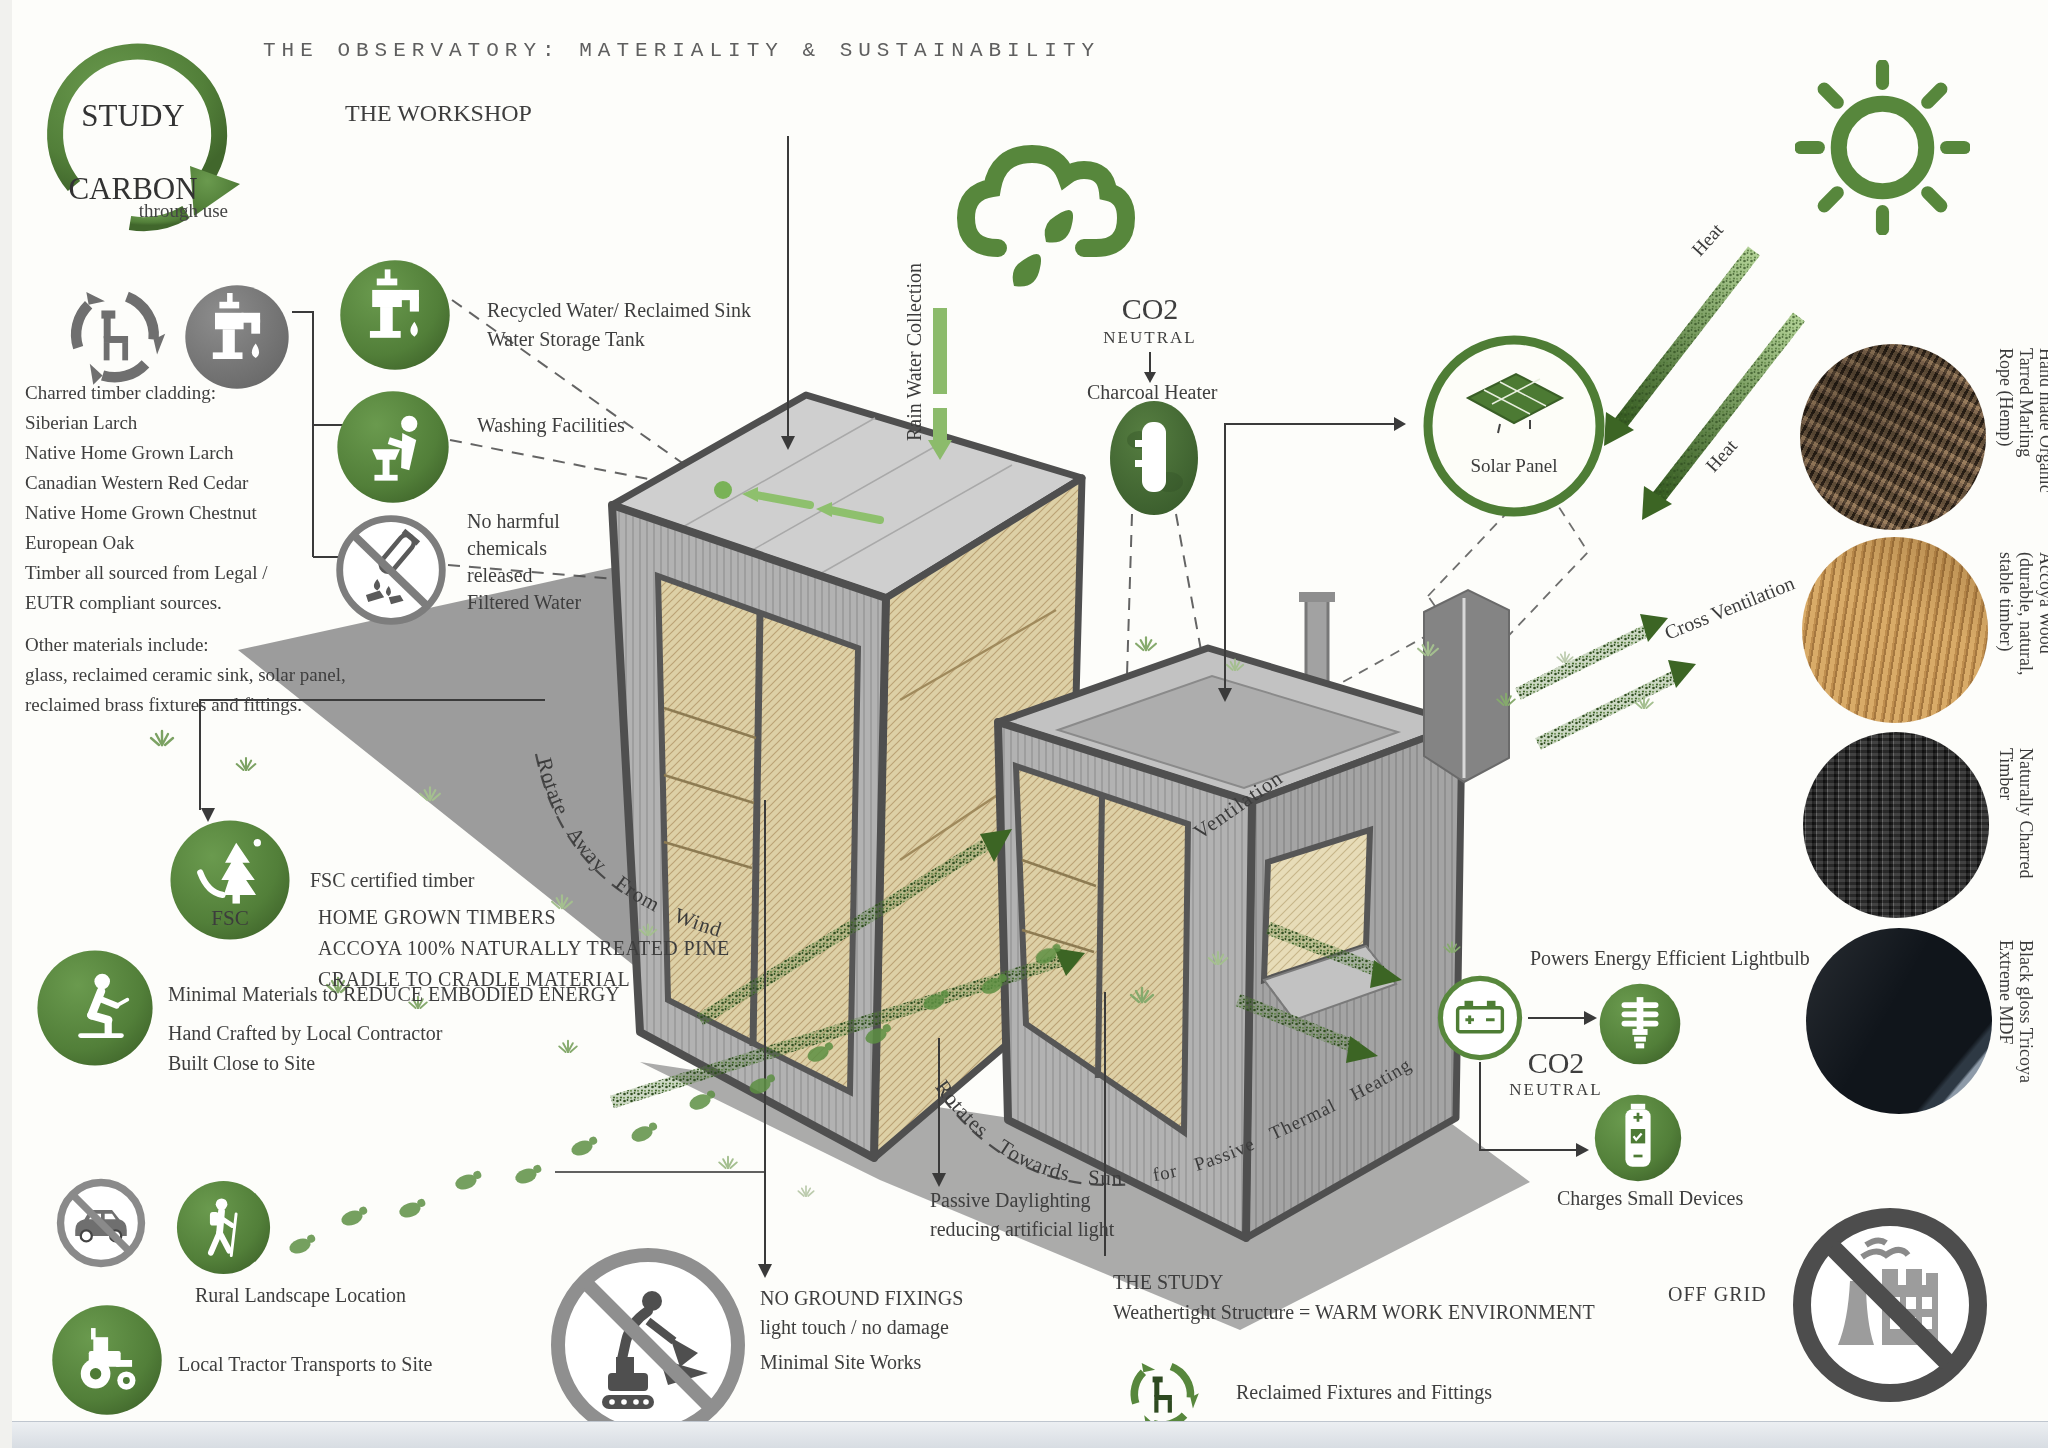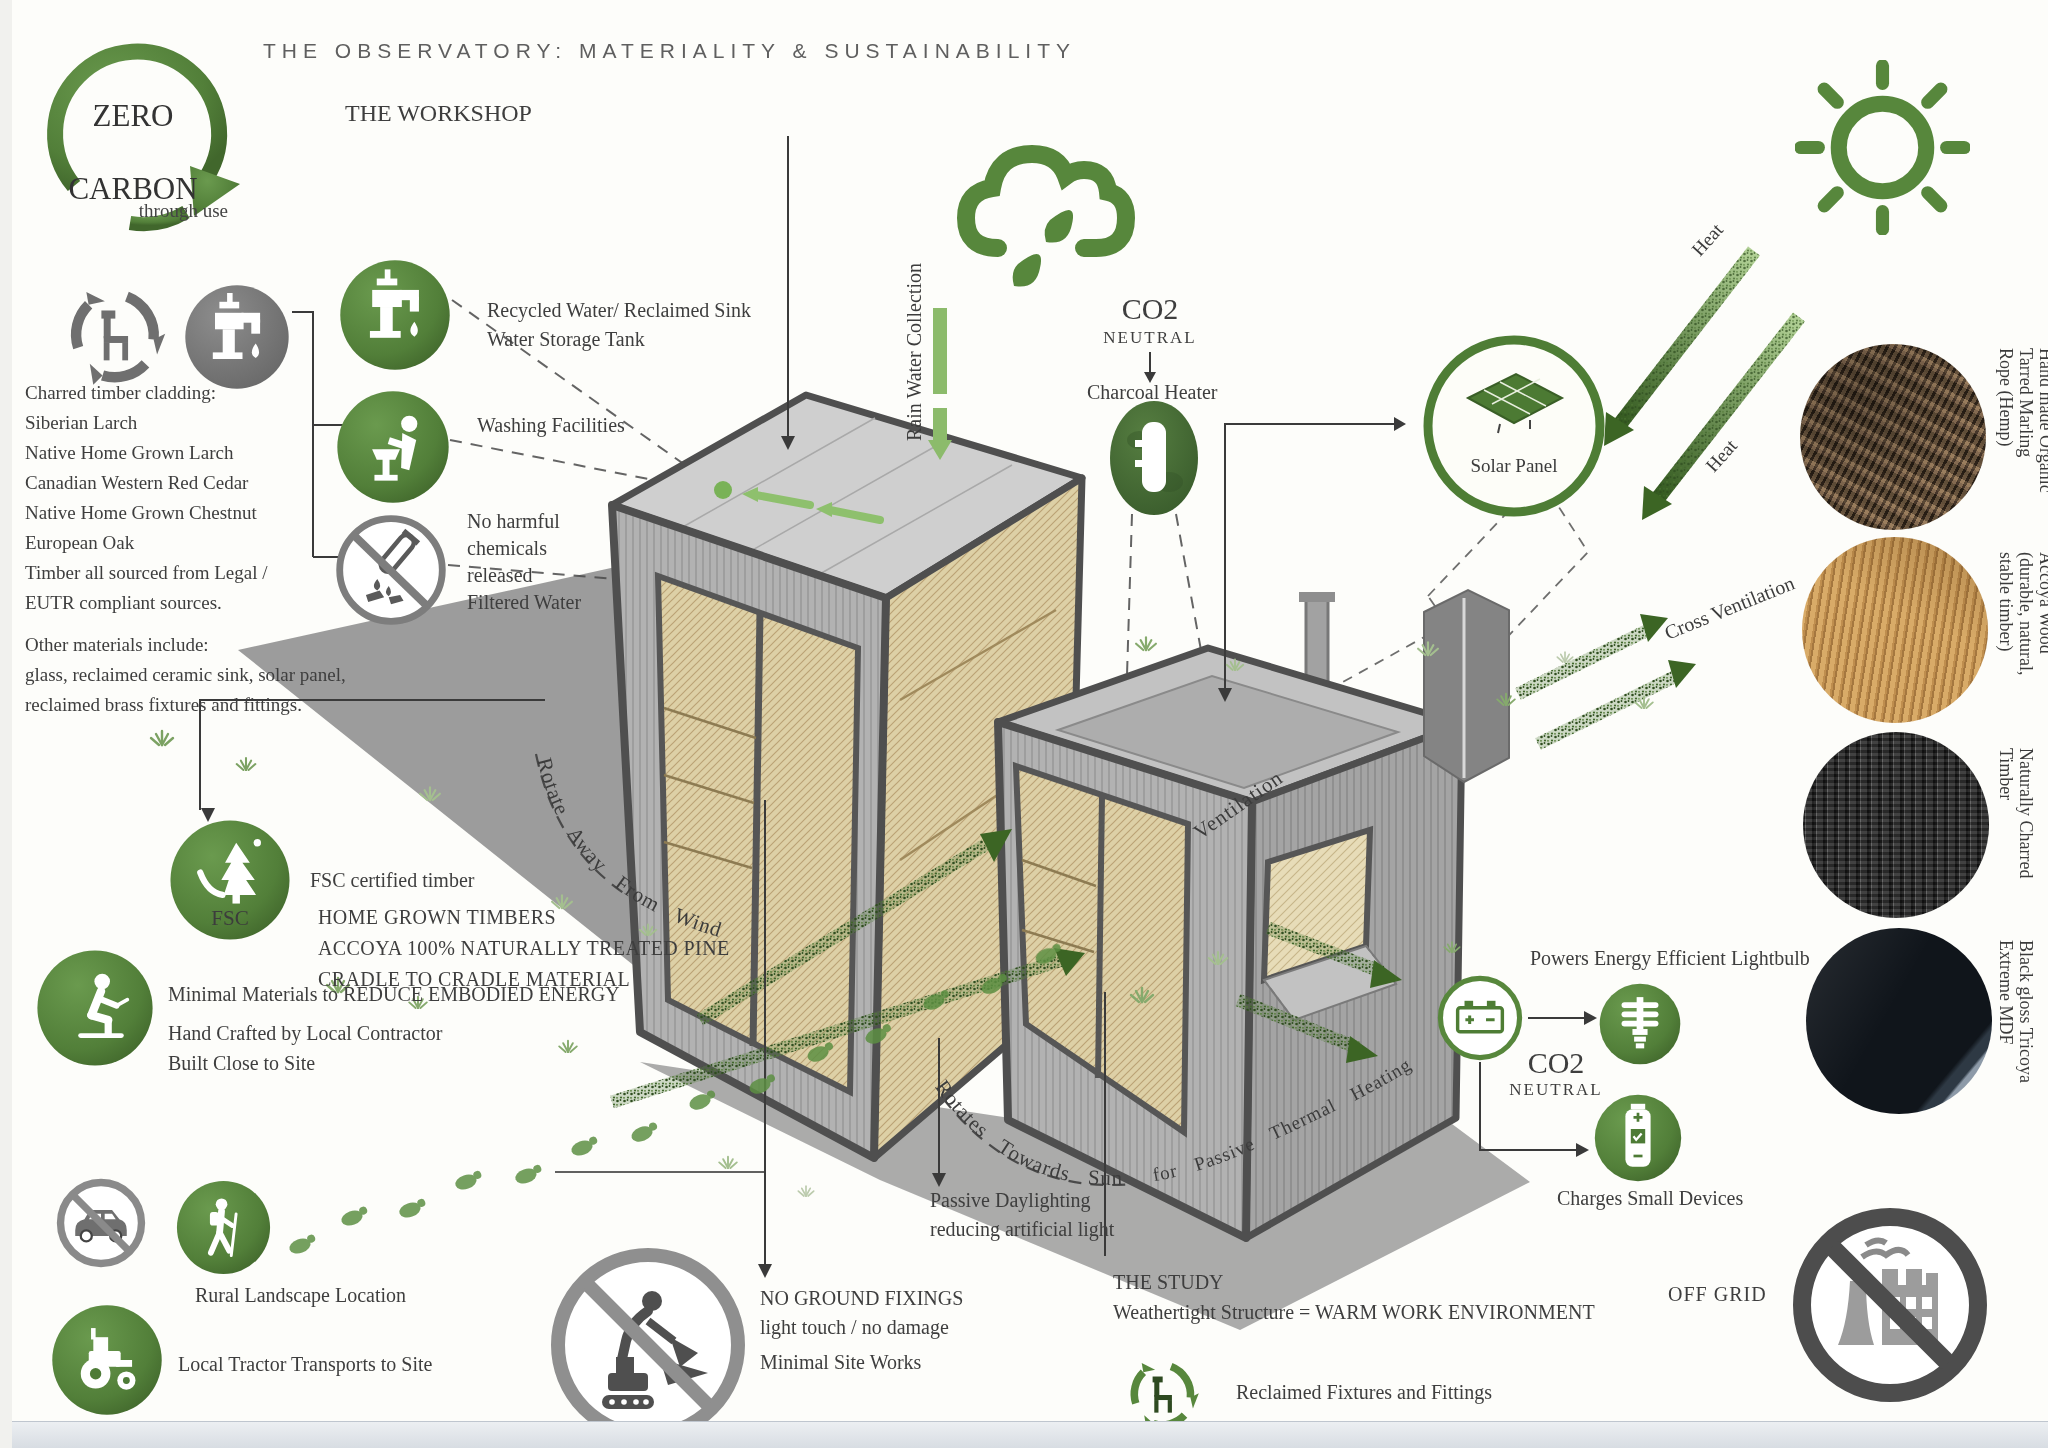--- a/index.html
+++ b/index.html
@@ -3,21 +3,21 @@
 <meta charset="utf-8">
 <style>
   html,body{margin:0;padding:0;background:#ffffff}
   #canvas{position:relative;width:2048px;height:1448px;background:#fdfdfa;overflow:hidden;
           font-family:"Liberation Serif","DejaVu Serif",serif;outline:1px solid #d8d8d4}
   #art{position:absolute;left:0;top:0;z-index:1}
   .ic{position:absolute;z-index:3}
   .lbl{position:absolute;z-index:4;font-family:"Liberation Serif","DejaVu Serif",serif;
        color:#3e3e3e;font-size:20px;line-height:1.42;white-space:pre-line}
   .caps{letter-spacing:.4px}
-  .title{font-family:Liberation Sans, sans-serif;color:#5f5f5f;
+  .title{font-family:Liberation Mono, monospace;color:#5f5f5f;
          font-size:21px;letter-spacing:6px;white-space:nowrap}
   .vert{writing-mode:vertical-rl;line-height:1.12;font-size:18px;color:#3b3b3b}
   .swatch{position:absolute;border-radius:50%;z-index:2}
   .sw1{background:
     radial-gradient(circle at 32% 28%, rgba(0,0,0,.28), transparent 62%),
     repeating-linear-gradient(118deg, rgba(0,0,0,.35) 0 3px, rgba(196,166,124,.28) 3px 7px),
     repeating-linear-gradient(28deg, #3a2c1e 0 5px, #6b5340 5px 9px, #8a6e52 9px 13px, #463526 13px 18px),#5d4936}
   .sw2{background:
     linear-gradient(205deg, rgba(90,55,15,.30), transparent 42%),
     repeating-linear-gradient(99deg, rgba(123,79,32,.5) 0 2px, rgba(228,184,116,.45) 2px 7px, rgba(160,108,48,.35) 7px 9px),#cfa05e}
@@ -283,21 +283,21 @@
 <div class="swatch sw2" style="left:1802px;top:537px;width:186px;height:186px"></div>
 <div class="swatch sw3" style="left:1803px;top:732px;width:186px;height:186px"></div>
 <div class="swatch sw4" style="left:1806px;top:928px;width:186px;height:186px"></div>
 
 <div class="ic" style="left:38px;top:26px;width:205px;height:255px">
   <svg width="205" height="255" viewBox="0 0 205 255">
     <path d="M 36 160 A 82 82 0 1 1 168 152" fill="none" stroke="url(#ggrad)" stroke-width="16"></path>
     <path d="M 148 186 A 82 82 0 0 1 92 197" fill="none" stroke="url(#ggrad)" stroke-width="14"></path>
     <polygon points="152,140 202,158 156,190" fill="url(#ggrad)"></polygon>
   </svg>
-  <div class="lbl" style="left:0;top:72px;width:190px;text-align:center;font-size:31px;line-height:1.18;color:#333"><span>ZERO</span><br>
+  <div class="lbl" style="left:0;top:72px;width:190px;text-align:center;font-size:31px;line-height:1.18;color:#333"><span>STUDY</span><br>
        <span>CARBON</span></div>
   <div class="lbl" style="left:0;top:172px;width:190px;text-align:right;font-size:19px;color:#444">through use</div>
 </div>
 
 <div class="ic" style="left:55px;top:278px;width:116px;height:116px">
   <svg viewBox="0 0 100 100" width="116" height="116">
     <g fill="none" stroke="#6f6f6f" stroke-width="9">
       <path d="M 62 16 A 36 36 0 0 1 85 53"></path>
           <path d="M 78 74 A 36 36 0 0 1 41 84"></path>
           <path d="M 20 60 A 36 36 0 0 1 29 23"></path>

